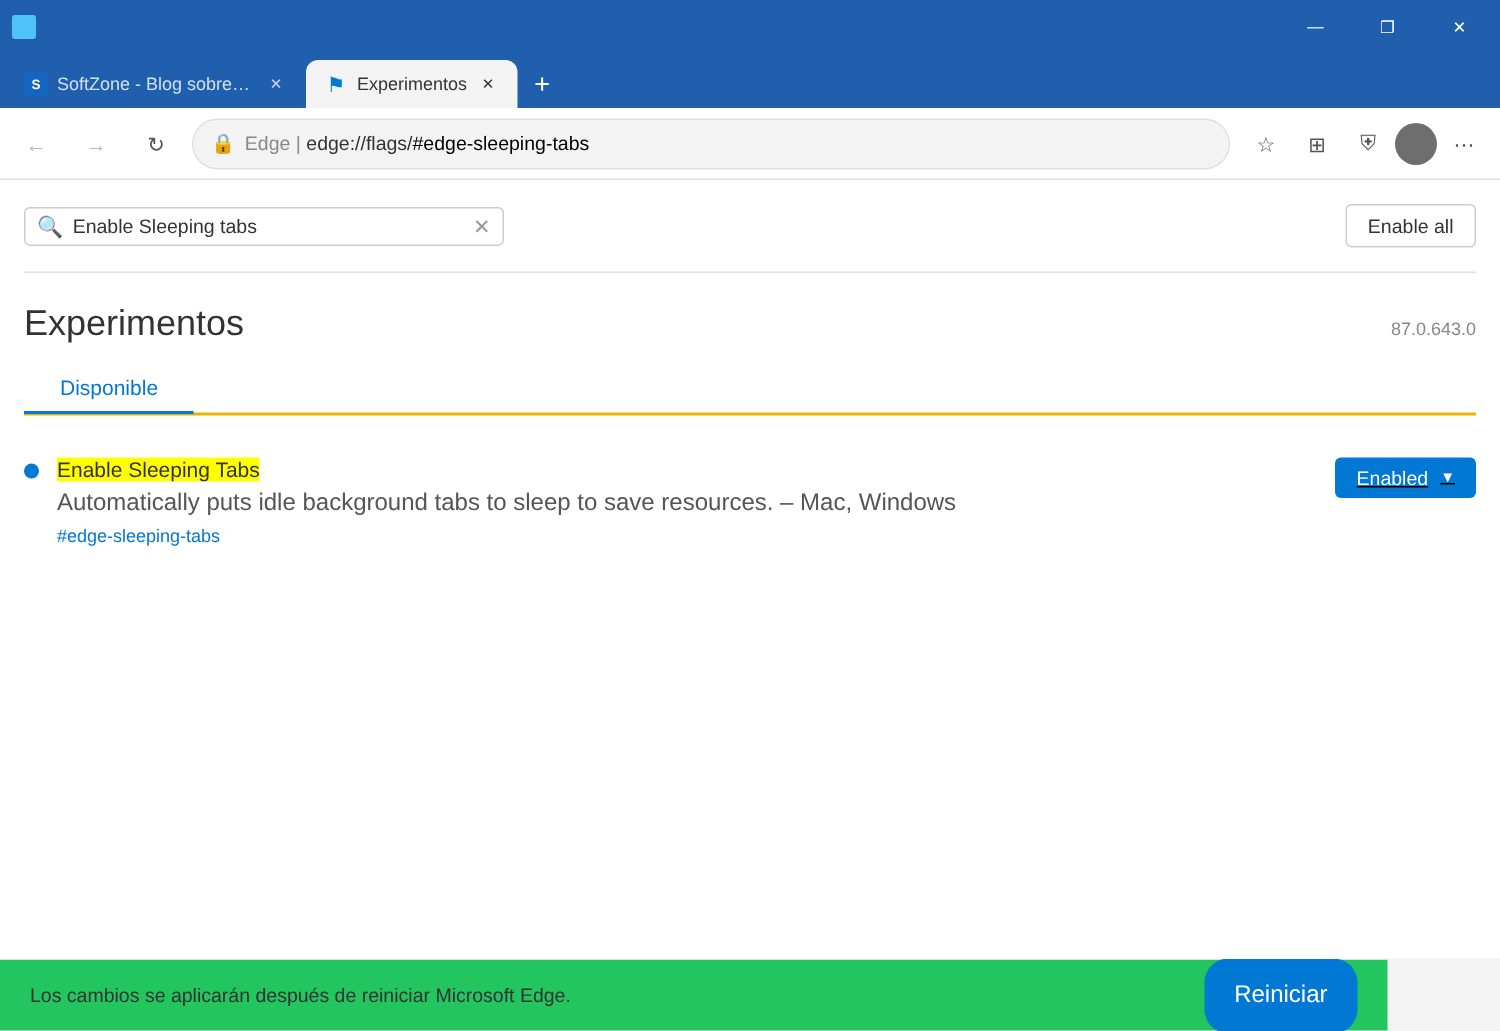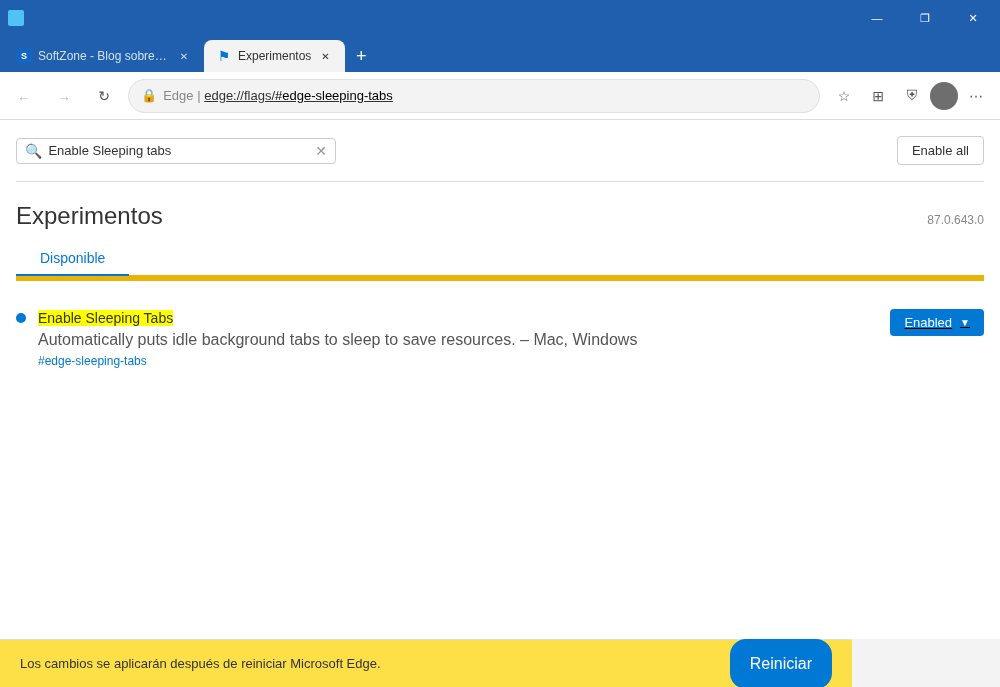--- a/index.html
+++ b/index.html
@@ -132,21 +132,20 @@
       font-size: 13px;
     }
     .address-text {
       flex: 1;
     }
     .address-domain {
       color: #888;
     }
     .address-path {
       color: #333;
-      text-decoration: underline;
     }
     .address-path .highlight {
       color: #000;
       font-weight: 500;
     }
     .toolbar-icons {
       display: flex;
       align-items: center;
       gap: 2px;
     }
@@ -238,21 +237,21 @@
       color: #333;
     }
     .version-label {
       font-size: 12px;
       color: #888;
     }
 
     
     .flags-tabs {
       display: flex;
-      border-bottom: 6px solid #eab308;
+      border-bottom: 2px solid #eab308;
       margin-bottom: 20px;
     }
     .flags-tab {
       padding: 8px 24px;
       font-size: 14px;
       color: #555;
       cursor: pointer;
       border-bottom: 2px solid transparent;
       margin-bottom: -1px;
     }
@@ -318,25 +317,25 @@
     .enabled-btn .chevron {
       font-size: 10px;
     }
 
     
     .bottom-bar {
       position: fixed;
       bottom: 0;
       left: 0;
       right: 0;
-      width: 852px;
+      width: 925px;
       display: flex;
       align-items: center;
       justify-content: space-between;
-      background: #fde047;
+      background: #22c55e;
       border-top: 1px solid #ddd;
       padding: 0 20px;
       height: 48px;
     }
     .bottom-msg {
       font-size: 13px;
       color: #333;
     }
     .reiniciar-btn {
       background: #0078d4;

